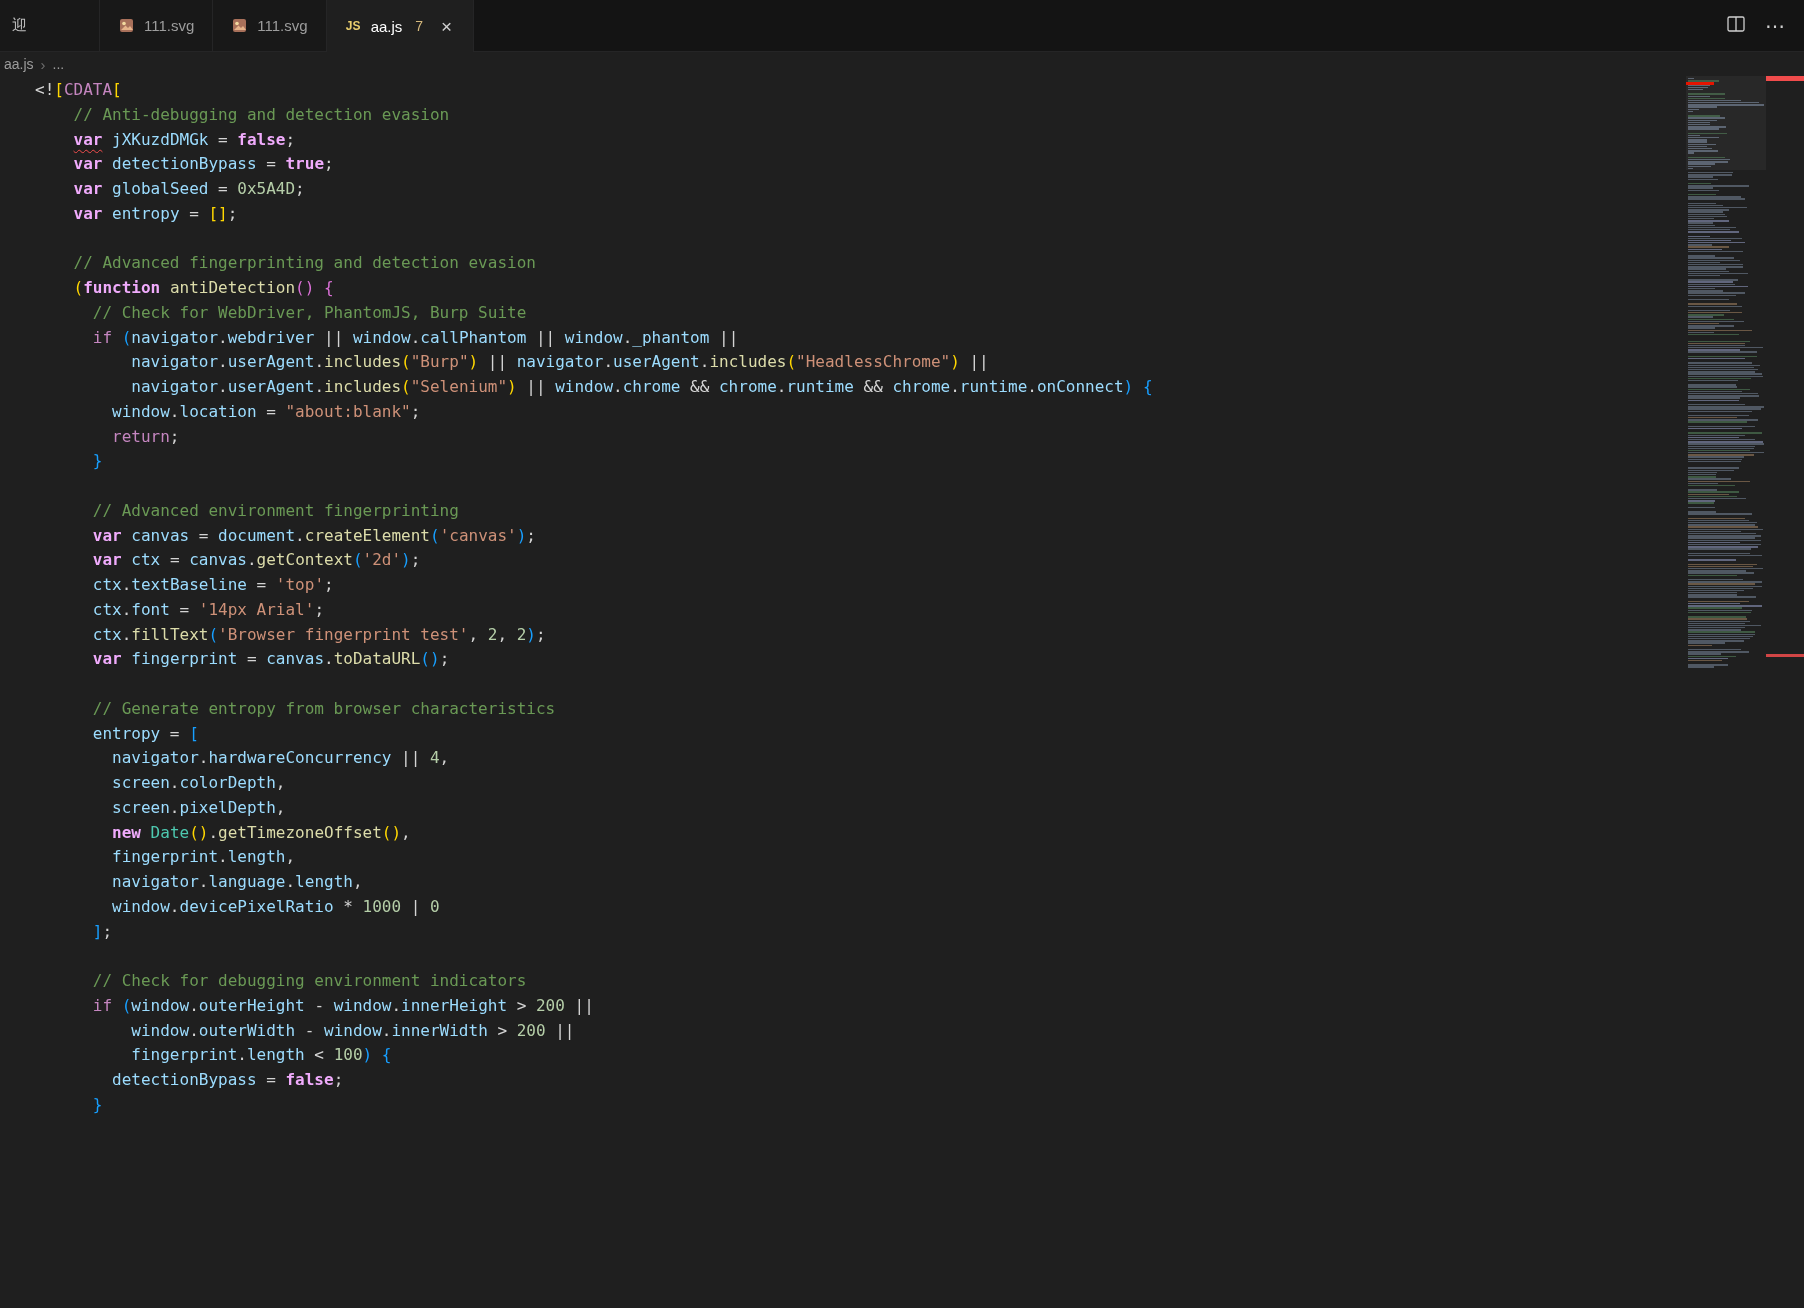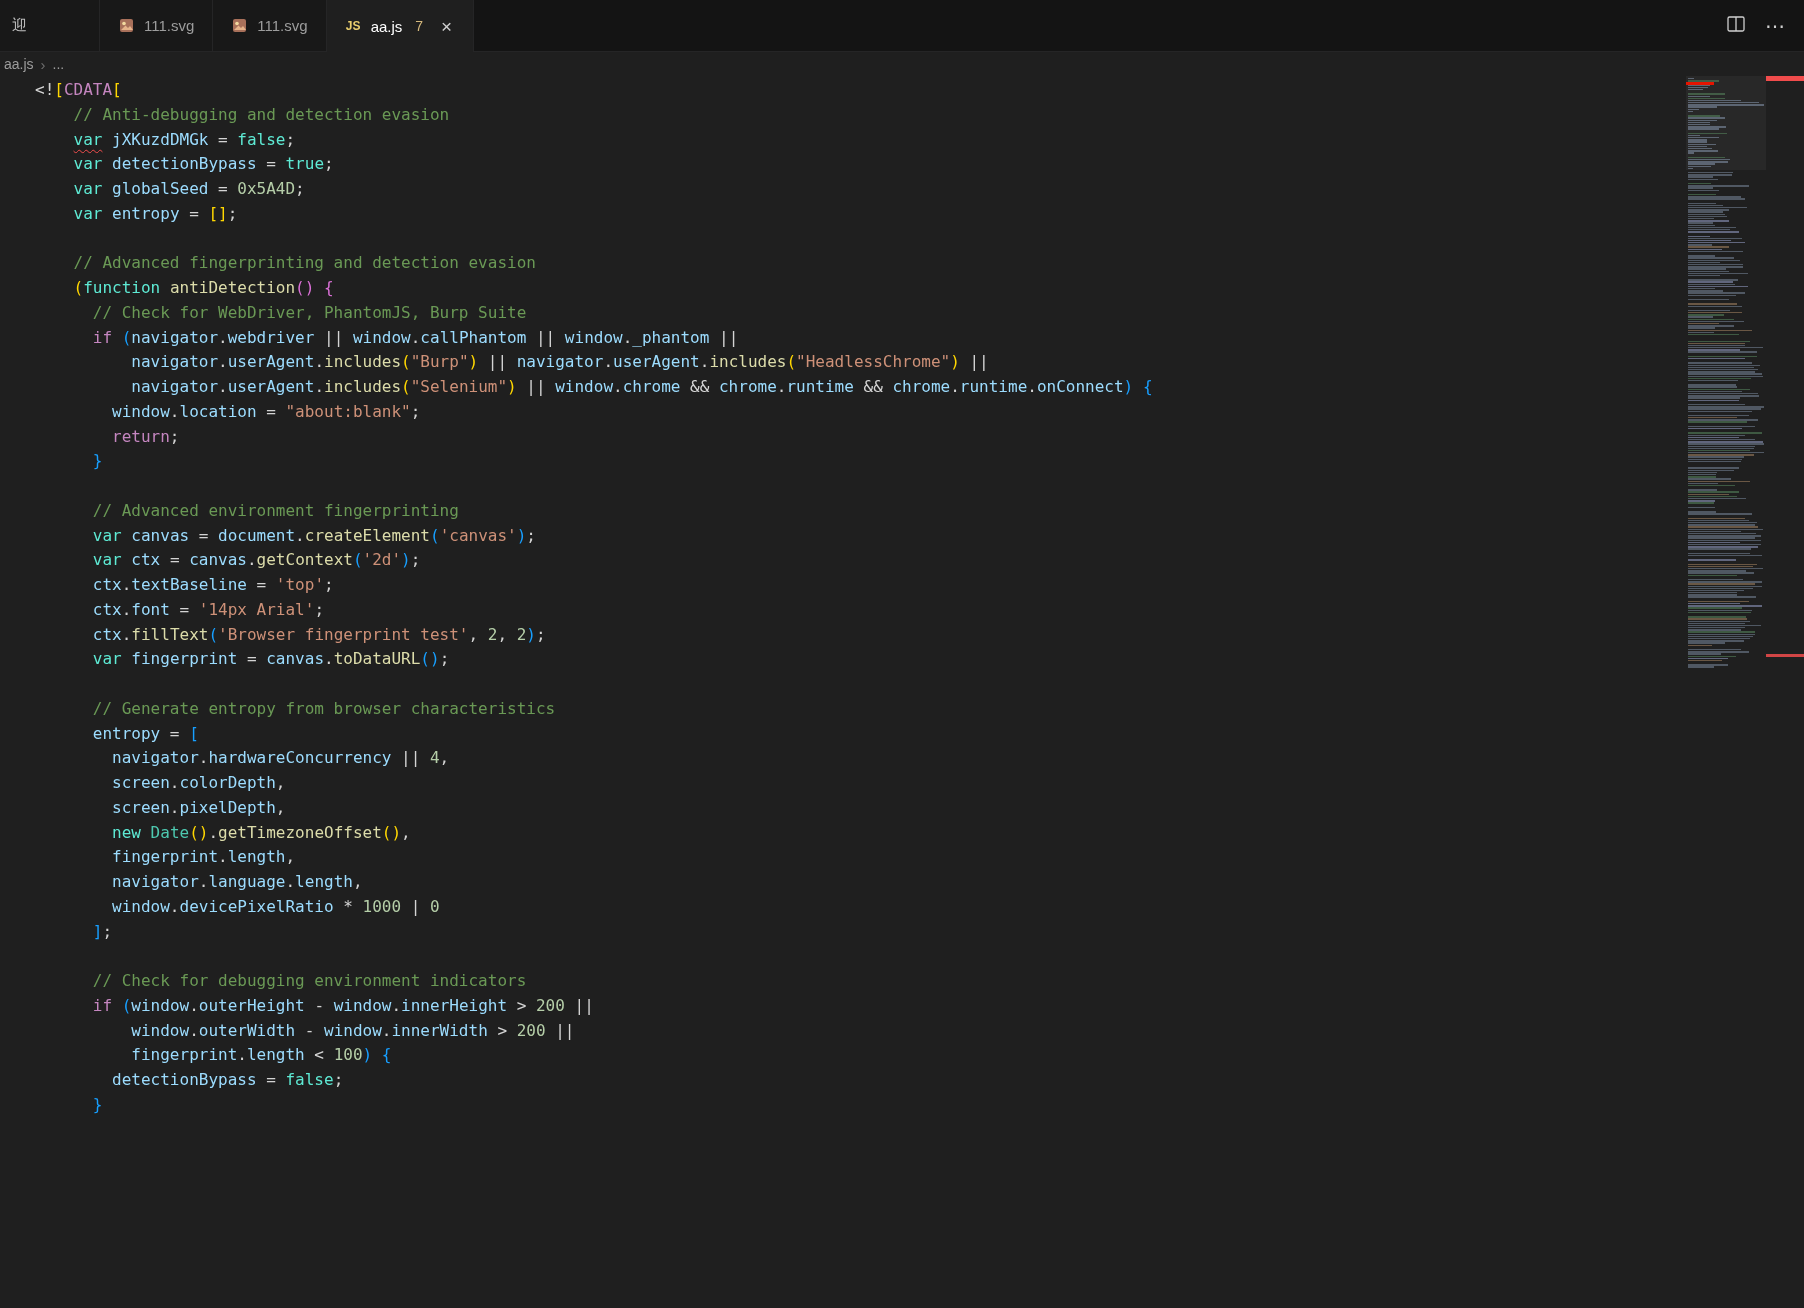--- a/index.html
+++ b/index.html
@@ -36,21 +36,21 @@
   
   .editor { position: relative; height: 1232px; overflow: hidden; }
   .code {
     padding: 2px 0 0 35px;
     font-family: "DejaVu Sans Mono", monospace;
     font-size: 16px; line-height: 24.75px; white-space: pre; color: #d4d4d4;
   }
   .code-line { height: 24.75px; }
 
   .tk-c  { color: #6A9955; }
-  .tk-k  { color: #5eead4; }
+  .tk-k  { color: #f0abfc; font-weight: bold; }
   .tk-kc { color: #C586C0; }
   .tk-v  { color: #9CDCFE; }
   .tk-f  { color: #DCDCAA; }
   .tk-s  { color: #CE9178; }
   .tk-n  { color: #B5CEA8; }
   .tk-o  { color: #D4D4D4; }
   .tk-b1 { color: #FFD700; }
   .tk-b2 { color: #DA70D6; }
   .tk-b3 { color: #179FFF; }
   .tk-cls{ color: #4EC9B0; }

